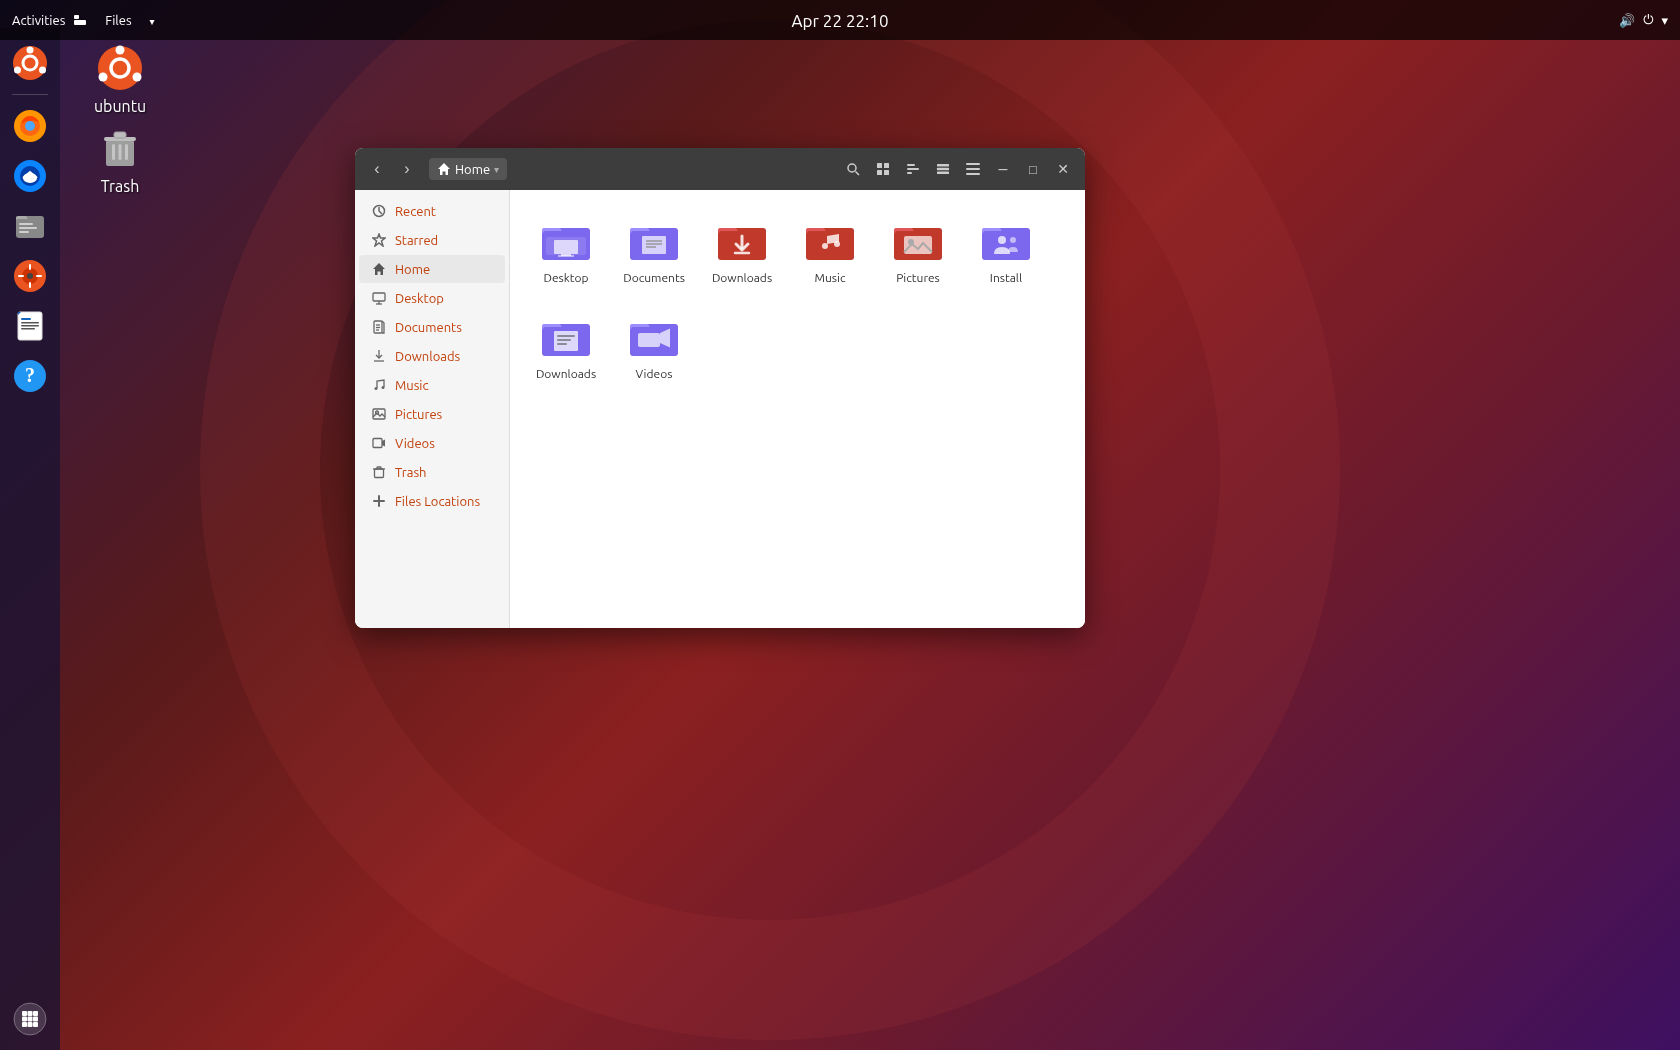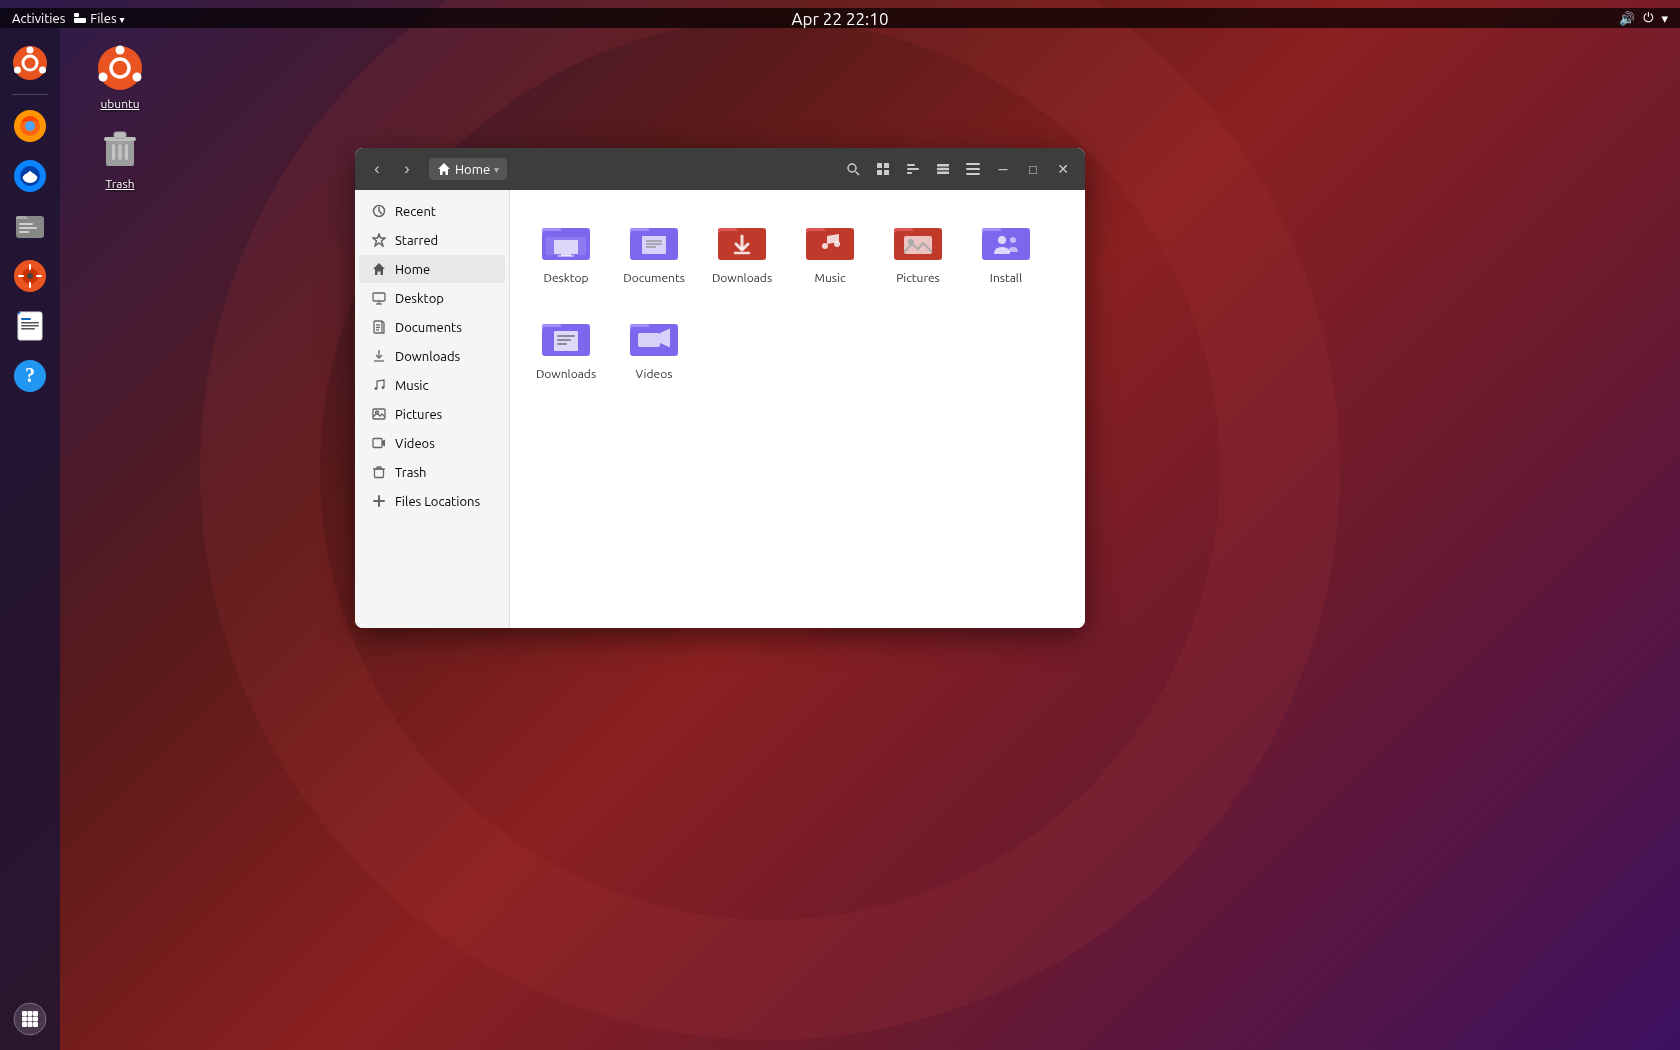--- a/index.html
+++ b/index.html
@@ -29,22 +29,22 @@
       width: 900px;
       height: 900px;
       border-radius: 50%;
       border: 120px solid rgba(180, 60, 60, 0.15);
       transform: rotate(-20deg);
     }
 
     
     .topbar {
       position: absolute;
-      top: 8px; left: 0; right: 0;
-      height: 20px;
+      top: 0; left: 0; right: 0;
+      height: 40px;
       background: rgba(0,0,0,0.7);
       display: flex;
       align-items: center;
       justify-content: space-between;
       padding: 0 12px;
       z-index: 100;
       color: white;
       font-size: 13px;
     }
     .topbar-left {
@@ -112,25 +112,24 @@
       padding: 4px;
       border-radius: 6px;
       width: 80px;
     }
     .desktop-icon svg {
       width: 48px;
       height: 48px;
     }
     .desktop-icon-label {
       color: white;
-      font-size: 12px;
+      font-size: 16px;
       text-align: left;
       text-shadow: 1px 1px 2px rgba(0,0,0,0.8);
       line-height: 1.3;
-      text-decoration: underline;
     }
 
     
     .file-window {
       position: absolute;
       top: 148px;
       left: 355px;
       width: 730px;
       height: 480px;
       background: white;
@@ -229,21 +228,21 @@
       padding: 6px 0;
       flex-shrink: 0;
     }
     .sidebar-item {
       display: flex;
       align-items: center;
       gap: 8px;
       padding: 6px 12px;
       cursor: pointer;
       font-size: 13px;
-      color: #000000;
+      color: #c2410c;
       border-radius: 4px;
       margin: 1px 4px;
     }
     .sidebar-item.active {
       background: #e8e8e8;
     }
     .sidebar-item-icon {
       width: 16px;
       height: 16px;
       display: flex;
@@ -291,21 +290,21 @@
     }
   </style>
 </head>
 <body>
 
 <div class="desktop">
 
   <div class="topbar">
     <div class="topbar-left">
       <span style="cursor:pointer; font-size:13px;">Activities</span>
-      <span style="cursor:pointer; display:flex; align-items:flex-end; gap:3px;">
+      <span style="cursor:pointer; display:flex; align-items:flex-end; gap:18px;">
         <svg width="14" height="14" viewBox="0 0 14 14" fill="white">
           <rect x="1" y="2" width="5" height="4" rx="1"></rect>
           <rect x="1" y="7" width="12" height="5" rx="1"></rect>
         </svg>
         <span>Files</span>
         <span style="font-size:10px;">▾</span>
       </span>
     </div>
     <div class="topbar-center">
       <span>Apr 22  22:10</span>

